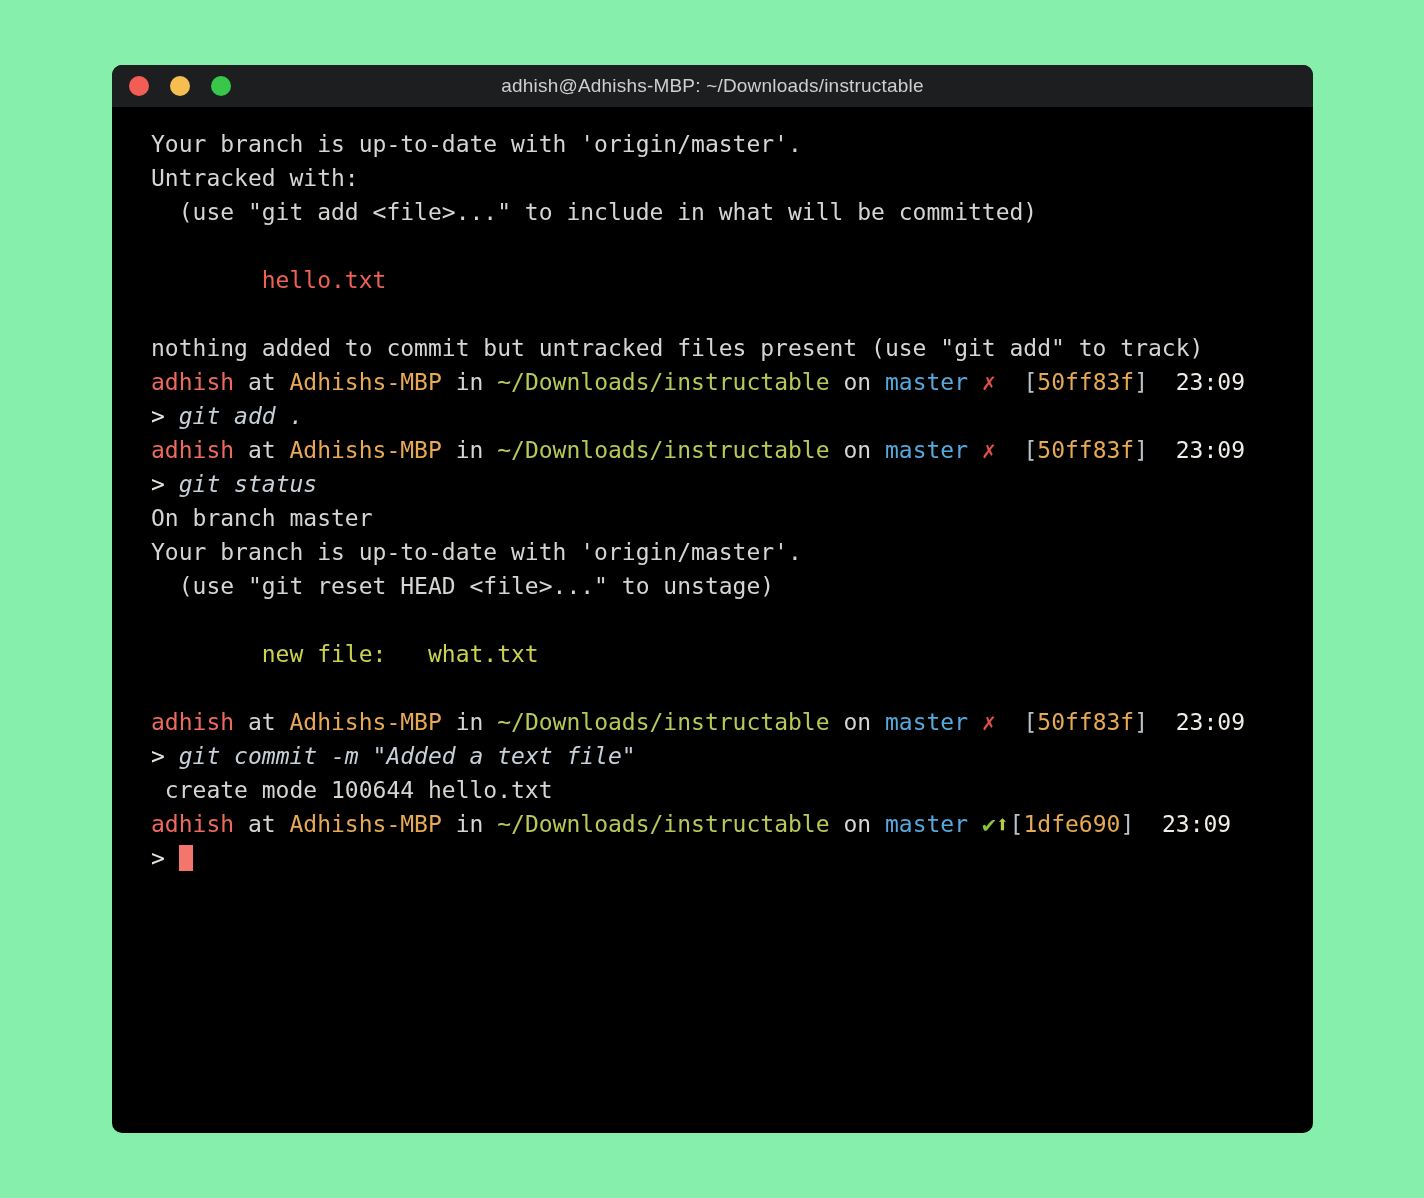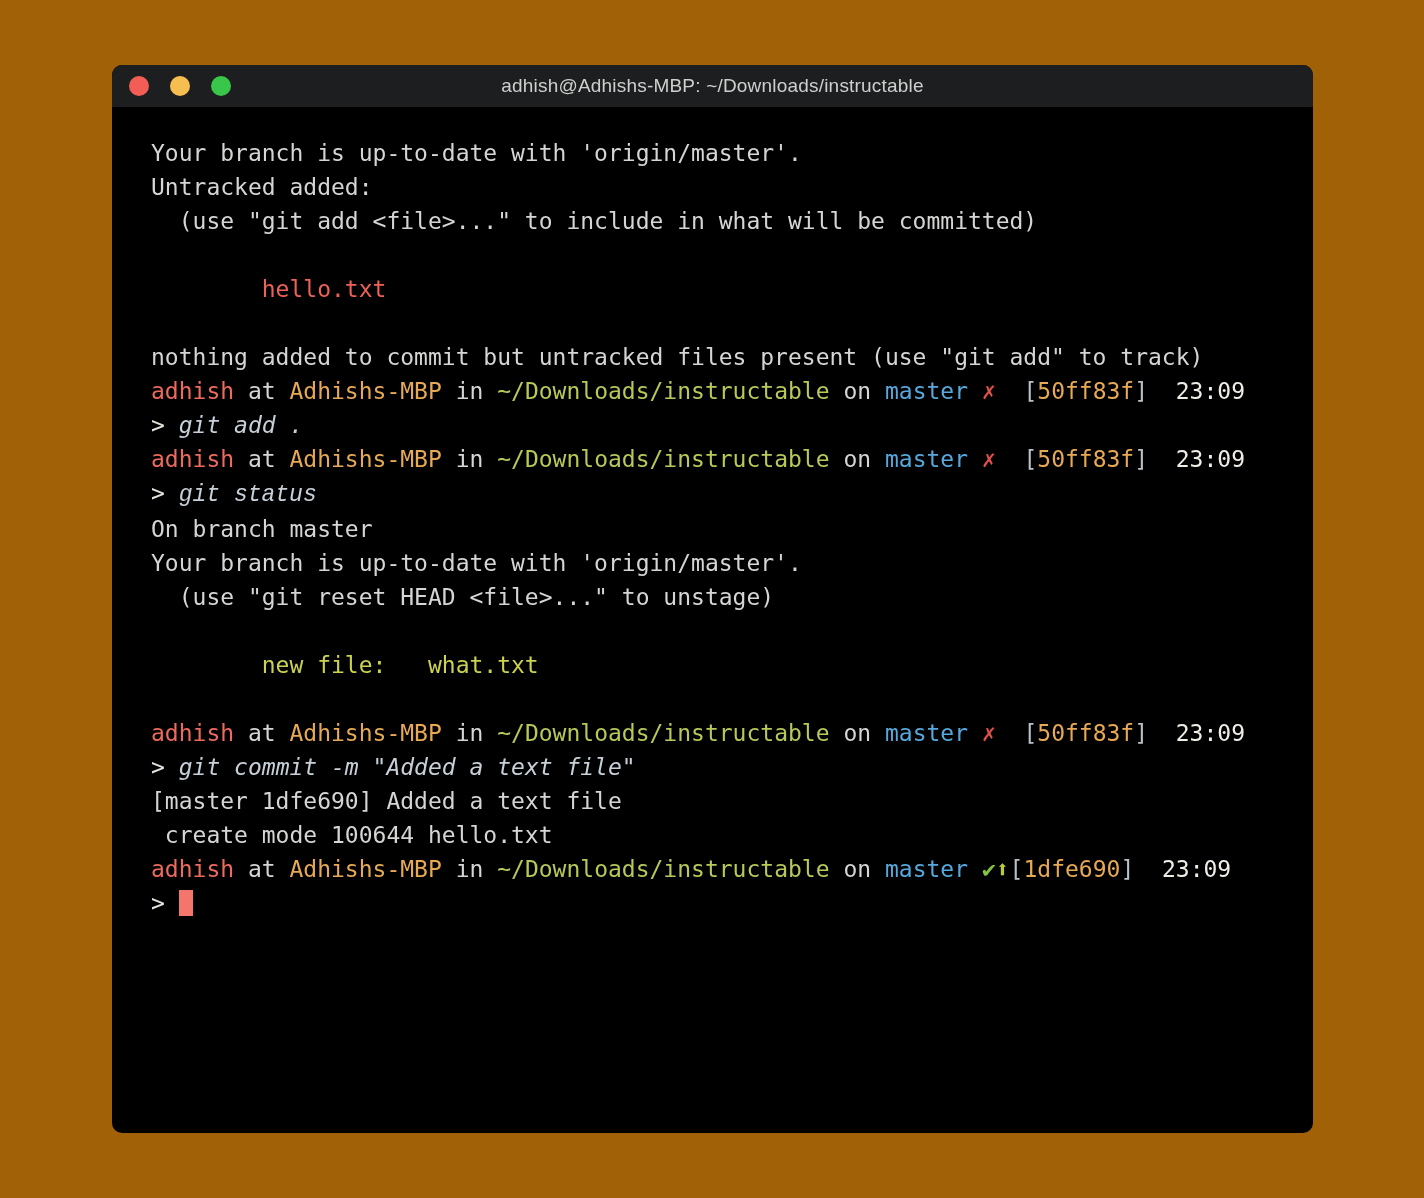--- a/index.html
+++ b/index.html
@@ -7,21 +7,21 @@
     padding: 0;
     background: #000000;
     width: 1424px;
     height: 1198px;
     overflow: hidden;
   }
   .stage {
     position: relative;
     width: 1424px;
     height: 1198px;
-    background: #a16207;
+    background: #86efac;
   }
   .window {
     position: absolute;
     left: 112px;
     top: 65px;
     width: 1201px;
     height: 1068px;
     border-radius: 10px;
     overflow: hidden;
     background: #000000;
@@ -49,21 +49,21 @@
   }
   .title {
     width: 100%;
     text-align: center;
     font-family: "Liberation Sans", sans-serif;
     font-size: 19px;
     color: #cfcfce;
     letter-spacing: 0.2px;
   }
   .term {
-    padding: 29px 20px 20px 39px;
+    padding: 20px 20px 20px 39px;
     font-family: "DejaVu Sans Mono", "Liberation Mono", monospace;
     font-size: 23px;
     line-height: 34px;
     background: #000000;
     min-height: 960px;
     box-sizing: border-box;
   }
   .tline {
     white-space: pre;
     min-height: 34px;
@@ -85,38 +85,37 @@
       <div class="lights">
         <div class="light" style="background: rgb(242, 94, 86);"></div>
         <div class="light" style="background: rgb(246, 189, 80);"></div>
         <div class="light" style="background: rgb(56, 199, 74);"></div>
       </div>
       <div class="title">adhish@Adhishs-MBP: ~/Downloads/instructable</div>
     </div>
     <div class="term">
       <div>
           <div class="tline"><span style="color: rgb(213, 213, 211);">Your branch is up-to-date with 'origin/master'.</span></div>
-          <div class="tline"><span style="color: rgb(213, 213, 211);">Untracked added:</span></div>
+          <div class="tline"><span style="color: rgb(213, 213, 211);">Untracked with:</span></div>
           <div class="tline"><span style="color: rgb(213, 213, 211);">  (use "git add &lt;file&gt;..." to include in what will be committed)</span></div>
           <div class="tline"></div>
           <div class="tline"><span style="color: rgb(238, 97, 86);">        hello.txt</span></div>
           <div class="tline"></div>
           <div class="tline"><span style="color: rgb(213, 213, 211);">nothing added to commit but untracked files present (use "git add" to track)</span></div>
           <div class="tline"><span style="color: rgb(238, 106, 94);">adhish</span><span style="color: rgb(213, 213, 211);"> at </span><span style="color: rgb(231, 169, 84);">Adhishs-MBP</span><span style="color: rgb(213, 213, 211);"> in </span><span style="color: rgb(185, 200, 87);">~/Downloads/instructable</span><span style="color: rgb(213, 213, 211);"> on </span><span style="color: rgb(87, 168, 220);">master</span><span style="color: rgb(224, 81, 74);"> ✗</span><span style="color: rgb(185, 192, 198);">  [</span><span style="color: rgb(231, 169, 84);">50ff83f</span><span style="color: rgb(185, 192, 198);">]</span><span style="color: rgb(240, 237, 230);">  23:09</span></div>
           <div class="tline"><span style="color: rgb(230, 227, 219);">&gt; </span><span class="italic" style="color: rgb(199, 208, 216);">git add .</span></div>
           <div class="tline"><span style="color: rgb(238, 106, 94);">adhish</span><span style="color: rgb(213, 213, 211);"> at </span><span style="color: rgb(231, 169, 84);">Adhishs-MBP</span><span style="color: rgb(213, 213, 211);"> in </span><span style="color: rgb(185, 200, 87);">~/Downloads/instructable</span><span style="color: rgb(213, 213, 211);"> on </span><span style="color: rgb(87, 168, 220);">master</span><span style="color: rgb(224, 81, 74);"> ✗</span><span style="color: rgb(185, 192, 198);">  [</span><span style="color: rgb(231, 169, 84);">50ff83f</span><span style="color: rgb(185, 192, 198);">]</span><span style="color: rgb(240, 237, 230);">  23:09</span></div>
-          <div class="tline"><span style="color: rgb(230, 227, 219);">&gt; </span><span class="italic" style="color: rgb(199, 208, 216); font-family: Liberation Mono, monospace;">git status</span></div>
+          <div class="tline"><span style="color: rgb(230, 227, 219);">&gt; </span><span class="italic" style="color: rgb(199, 208, 216);">git status</span></div>
           <div class="tline"><span style="color: rgb(213, 213, 211);">On branch master</span></div>
           <div class="tline"><span style="color: rgb(213, 213, 211);">Your branch is up-to-date with 'origin/master'.</span></div>
           <div class="tline"><span style="color: rgb(213, 213, 211);">  (use "git reset HEAD &lt;file&gt;..." to unstage)</span></div>
           <div class="tline"></div>
           <div class="tline"><span style="color: rgb(204, 210, 80);">        new file:   what.txt</span></div>
           <div class="tline"></div>
           <div class="tline"><span style="color: rgb(238, 106, 94);">adhish</span><span style="color: rgb(213, 213, 211);"> at </span><span style="color: rgb(231, 169, 84);">Adhishs-MBP</span><span style="color: rgb(213, 213, 211);"> in </span><span style="color: rgb(185, 200, 87);">~/Downloads/instructable</span><span style="color: rgb(213, 213, 211);"> on </span><span style="color: rgb(87, 168, 220);">master</span><span style="color: rgb(224, 81, 74);"> ✗</span><span style="color: rgb(185, 192, 198);">  [</span><span style="color: rgb(231, 169, 84);">50ff83f</span><span style="color: rgb(185, 192, 198);">]</span><span style="color: rgb(240, 237, 230);">  23:09</span></div>
           <div class="tline"><span style="color: rgb(230, 227, 219);">&gt; </span><span class="italic" style="color: rgb(199, 208, 216);">git commit -m "Added a text file"</span></div>
-          <div class="tline"><span style="color: rgb(213, 213, 211);">[master 1dfe690] Added a text file</span></div>
           <div class="tline"><span style="color: rgb(213, 213, 211);"> create mode 100644 hello.txt</span></div>
           <div class="tline"><span style="color: rgb(238, 106, 94);">adhish</span><span style="color: rgb(213, 213, 211);"> at </span><span style="color: rgb(231, 169, 84);">Adhishs-MBP</span><span style="color: rgb(213, 213, 211);"> in </span><span style="color: rgb(185, 200, 87);">~/Downloads/instructable</span><span style="color: rgb(213, 213, 211);"> on </span><span style="color: rgb(87, 168, 220);">master</span><span style="color: rgb(134, 196, 64);"> ✔</span><span style="color: rgb(185, 204, 60);">⬆</span><span style="color: rgb(185, 192, 198);">[</span><span style="color: rgb(231, 169, 84);">1dfe690</span><span style="color: rgb(185, 192, 198);">]</span><span style="color: rgb(240, 237, 230);">  23:09</span></div>
           <div class="tline"><span style="color: rgb(230, 227, 219);">&gt; </span><span class="cursor-block" style="background: rgb(243, 117, 108);">&nbsp;</span></div>
         </div>
     </div>
   </div>
 </div>
 
 </body></html>

